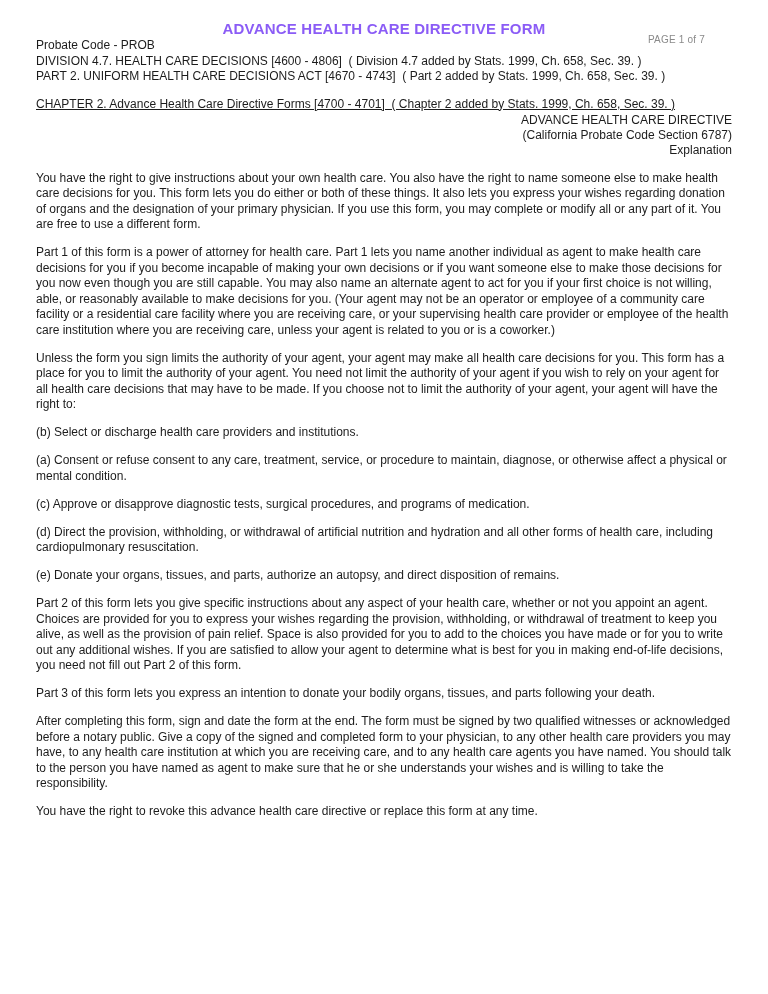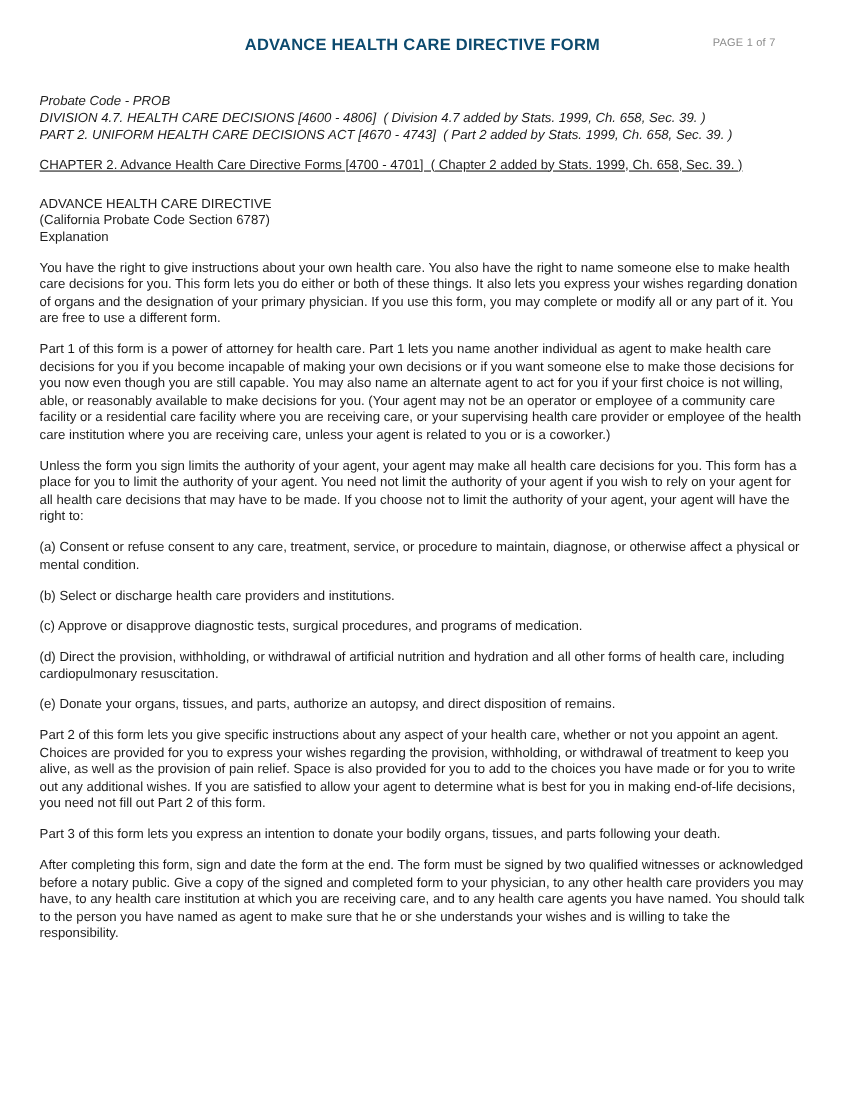--- a/index.html
+++ b/index.html
@@ -14,55 +14,53 @@
     box-sizing: border-box;
     padding: 0 36px;
     background: #ffffff;
     overflow: hidden;
     font-family: "Liberation Sans", "DejaVu Sans", sans-serif;
     font-size: 12px;
     line-height: 15.5px;
     color: #1c1c1c;
   }
   .doc-title {
-    padding-top: 32px;
+    padding-top: 20px;
     text-align: center;
     font-weight: bold;
     font-size: 15px;
     line-height: 18px;
     letter-spacing: 0.2px;
-    color: #0c4a6e;
+    color: #8b5cf6;
   }
   .page-indicator {
     position: absolute;
     top: 35px;
     right: 63px;
     font-size: 10px;
     line-height: 10px;
     color: #8a8a8a;
     letter-spacing: 0.2px;
   }
   .statute {
-    margin-top: 34px;
-    font-style: italic;
   }
   .statute > div,
   .para, .chapter, .section-line, .centered-heading > div {
     white-space: pre-wrap;
   }
   .chapter {
     margin-top: 12px;
     text-decoration: underline;
   }
   .section-line {
     margin-top: 5px;
   }
   .centered-heading {
-    margin-top: 20px;
-    text-align: left;
+    margin-top: 1px;
+    text-align: right;
     line-height: 15px;
   }
   .para {
     margin: 12.5px 0 0 0;
   }
 </style>
 </head>
 <body>
 
 <div class="page">
@@ -83,23 +81,24 @@
   <div class="centered-heading">
     <div>ADVANCE HEALTH CARE DIRECTIVE</div>
     <div>(California Probate Code Section 6787)</div>
     <div>Explanation</div>
   </div>
 
   <p class="para">You have the right to give instructions about your own health care. You also have the right to name someone else to make health care decisions for you. This form lets you do either or both of these things. It also lets you express your wishes regarding donation of organs and the designation of your primary physician. If you use this form, you may complete or modify all or any part of it. You are free to use a different form.</p>
   <p class="para">Part 1 of this form is a power of attorney for health care. Part 1 lets you name another individual as agent to make health care decisions for you if you become incapable of making your own decisions or if you want someone else to make those decisions for you now even though you are still capable. You may also name an alternate agent to act for you if your first choice is not willing, able, or reasonably available to make decisions for you. (Your agent may not be an operator or employee of a community care facility or a residential care facility where you are receiving care, or your supervising health care provider or employee of the health care institution where you are receiving care, unless your agent is related to you or is a coworker.)</p>
   <p class="para">Unless the form you sign limits the authority of your agent, your agent may make all health care decisions for you. This form has a place for you to limit the authority of your agent. You need not limit the authority of your agent if you wish to rely on your agent for all health care decisions that may have to be made. If you choose not to limit the authority of your agent, your agent will have the right to:</p>
 
+  <p class="para">(b) Select or discharge health care providers and institutions.</p>
   <p class="para">(a) Consent or refuse consent to any care, treatment, service, or procedure to maintain, diagnose, or otherwise affect a physical or mental condition.</p>
-  <p class="para">(b) Select or discharge health care providers and institutions.</p>
   <p class="para">(c) Approve or disapprove diagnostic tests, surgical procedures, and programs of medication.</p>
   <p class="para">(d) Direct the provision, withholding, or withdrawal of artificial nutrition and hydration and all other forms of health care, including cardiopulmonary resuscitation.</p>
   <p class="para">(e) Donate your organs, tissues, and parts, authorize an autopsy, and direct disposition of remains.</p>
 
   <p class="para">Part 2 of this form lets you give specific instructions about any aspect of your health care, whether or not you appoint an agent. Choices are provided for you to express your wishes regarding the provision, withholding, or withdrawal of treatment to keep you alive, as well as the provision of pain relief. Space is also provided for you to add to the choices you have made or for you to write out any additional wishes. If you are satisfied to allow your agent to determine what is best for you in making end-of-life decisions, you need not fill out Part 2 of this form.</p>
   <p class="para">Part 3 of this form lets you express an intention to donate your bodily organs, tissues, and parts following your death.</p>
   <p class="para">After completing this form, sign and date the form at the end. The form must be signed by two qualified witnesses or acknowledged before a notary public. Give a copy of the signed and completed form to your physician, to any other health care providers you may have, to any health care institution at which you are receiving care, and to any health care agents you have named. You should talk to the person you have named as agent to make sure that he or she understands your wishes and is willing to take the responsibility.</p>
+  <p class="para">You have the right to revoke this advance health care directive or replace this form at any time.</p>
 
 </div>
 
 </body></html>

